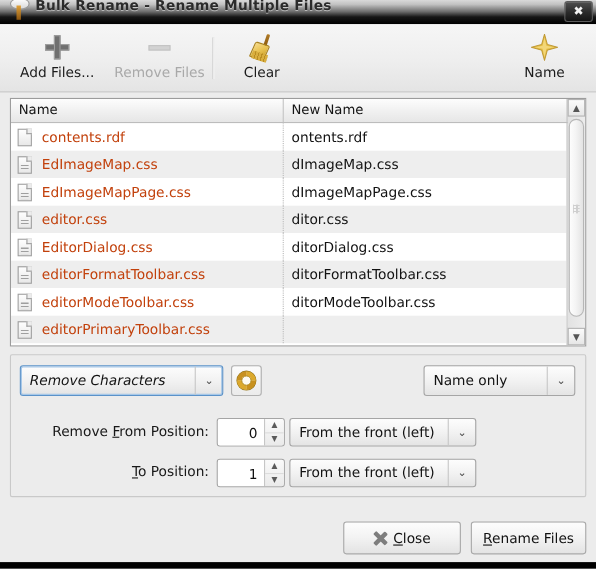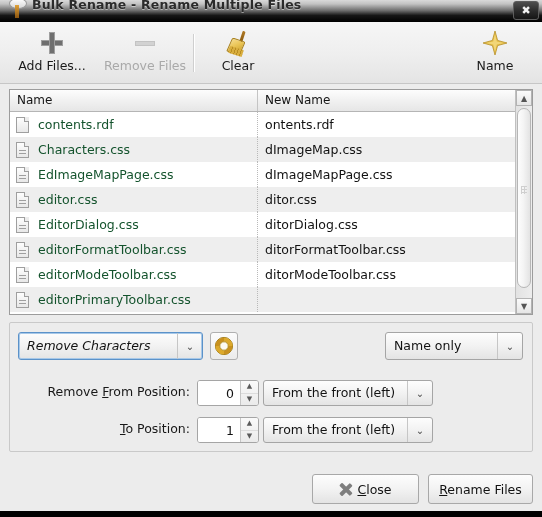--- a/index.html
+++ b/index.html
@@ -283,21 +283,21 @@
   }
   .file-icon.lined::after {
     content: "";
     position: absolute;
     left: 2px; top: 7px;
     width: 7px; height: 6px;
     background: repeating-linear-gradient(to bottom, #9f9f9f 0 1px, transparent 1px 3px);
   }
   .name-text {
     font-size: 12.5px;
-    color: #14532d;
+    color: #c2410c;
     overflow: hidden;
     white-space: nowrap;
   }
 
   
   #vscroll {
     position: absolute;
     right: 0;
     top: 0;
     width: 17px;
@@ -572,21 +572,21 @@
       <div class="row odd">
         <div class="cell-name">
           <span class="file-icon"></span>
           <span class="name-text">contents.rdf</span>
         </div>
         <div class="cell-new">ontents.rdf</div>
       </div>
       <div class="row even">
         <div class="cell-name">
           <span class="file-icon lined"></span>
-          <span class="name-text">Characters.css</span>
+          <span class="name-text">EdImageMap.css</span>
         </div>
         <div class="cell-new">dImageMap.css</div>
       </div>
       <div class="row odd">
         <div class="cell-name">
           <span class="file-icon lined"></span>
           <span class="name-text">EdImageMapPage.css</span>
         </div>
         <div class="cell-new">dImageMapPage.css</div>
       </div>

